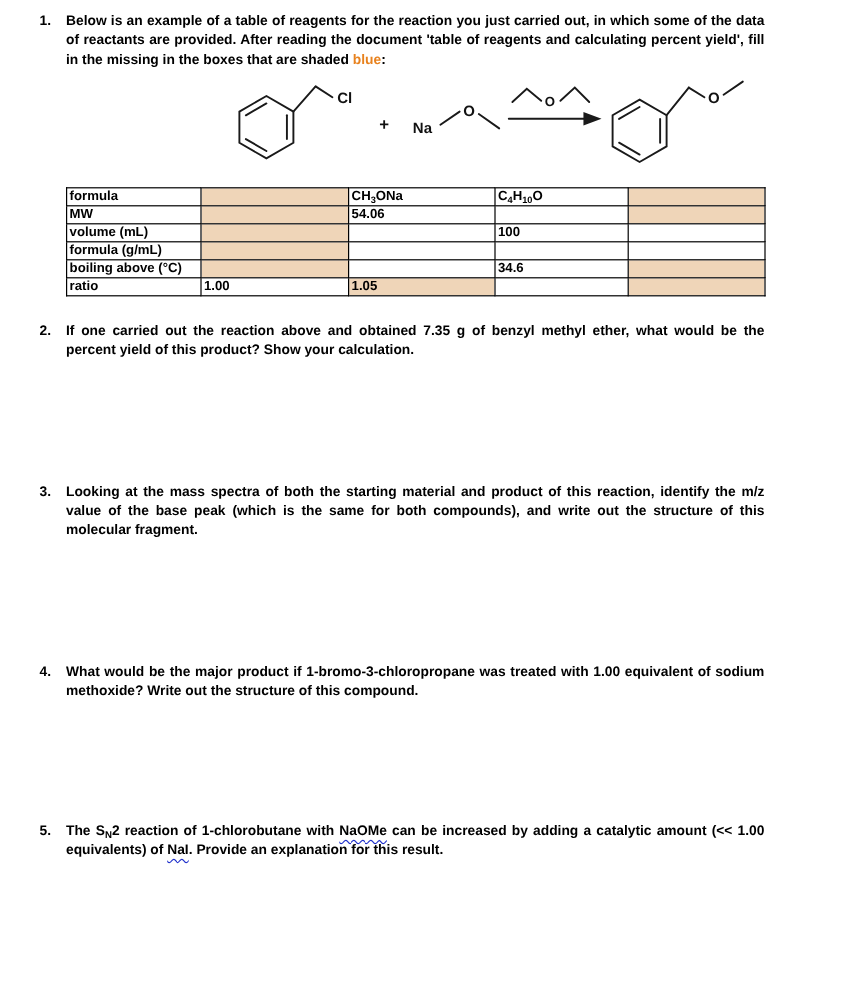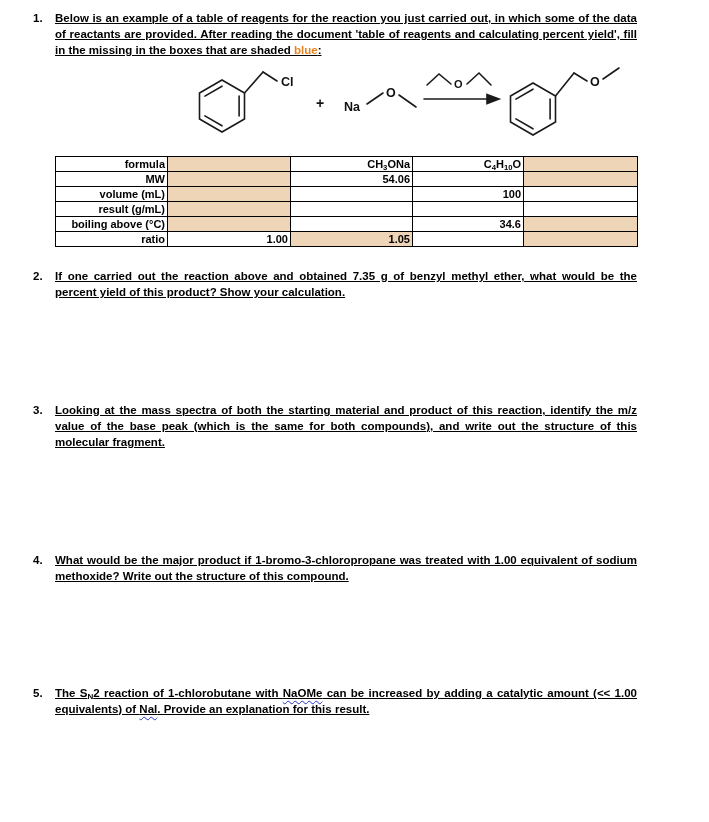--- a/index.html
+++ b/index.html
@@ -18,21 +18,21 @@
   }
   .question{
     display:flex;
     padding-left:33px;
     padding-right:72px;
     font-size:11.5px;
     line-height:16px;
     font-weight:600;
   }
   .question .qnum{flex:none;width:22px;}
-  .question .qtext{flex:1;text-align:justify;text-decoration:underline;}
+  .question .qtext{flex:1;text-align:justify;}
   .q1{padding-top:10px;}
   .q2{margin-top:21px;}
   .q3{margin-top:102px;}
   .q4{margin-top:102px;}
   .q5{margin-top:101px;}
   .hl{color:var(--hl);}
   .wavy{
     text-decoration:underline;
     text-decoration-style:wavy;
     text-decoration-color:var(--squiggle);
@@ -54,21 +54,21 @@
   table.reagents{
     border-collapse:collapse;
     table-layout:fixed;
     margin:2px 0 0 55px;
     width:582px;
   }
   table.reagents td{
     border:1px solid #000;
     height:14px;
     padding:0 2px;
-    text-align:right;
+    text-align:left;
     vertical-align:middle;
     font-size:11px;
     line-height:13px;
     font-weight:bold;
     overflow:hidden;
     white-space:nowrap;
   }
   table.reagents td.shaded{background:var(--shaded);}
 </style>
 </head>
@@ -152,21 +152,21 @@
           <td class="shaded"></td>
         </tr>
         <tr>
           <td>volume (mL)</td>
           <td class="shaded"></td>
           <td></td>
           <td>100</td>
           <td></td>
         </tr>
         <tr>
-          <td>result (g/mL)</td>
+          <td>formula (g/mL)</td>
           <td class="shaded"></td>
           <td></td>
           <td></td>
           <td></td>
         </tr>
         <tr>
           <td>boiling above (°C)</td>
           <td class="shaded"></td>
           <td></td>
           <td>34.6</td>

